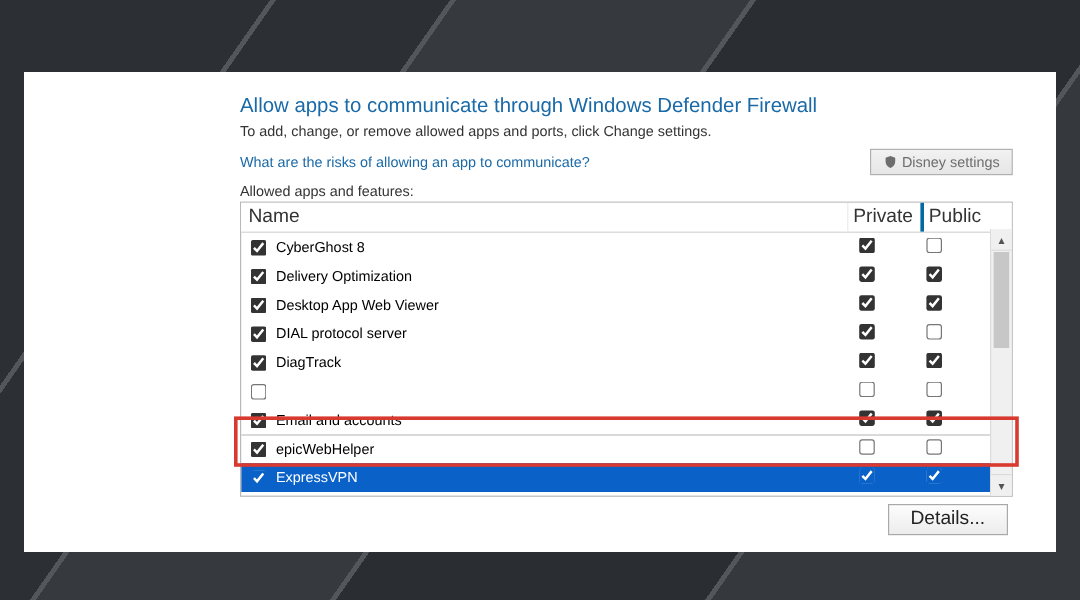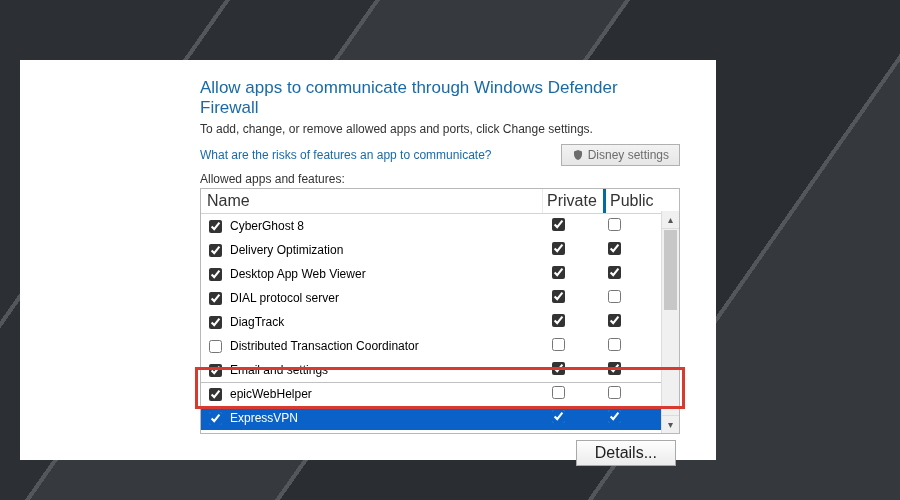--- a/index.html
+++ b/index.html
@@ -1,20 +1,20 @@
 <!DOCTYPE html>
 <html><head>
 <meta charset="utf-8">
 <style>
   html,body{margin:0;padding:0;width:900px;height:500px;overflow:hidden;font-family:"Segoe UI",Tahoma,Arial,sans-serif;font-size:12px;}
   
   .bg{width:900px;height:500px;background:
     linear-gradient(125deg,#2c2f34 0%,#2c2f34 18%,#53565a 18%,#53565a 18.4%,#2c2f34 18.4%,#2c2f34 30%,#53565a 30%,#53565a 30.4%,#363a3e 30.4%,#363a3e 50%,#53565a 50%,#53565a 50.4%,#2a2d31 50.4%,#2a2d31 75%,#53565a 75%,#53565a 75.4%,#35383c 75.4%);
     position:relative;}
-  .panel{position:absolute;left:20px;top:60px;width:696px;height:400px;background:#fff;}
+  .panel{position:absolute;left:20px;top:60px;width:860px;height:400px;background:#fff;}
   .inner{padding:18px 36px 0 180px;}
   h1.title{color:#1a6aa8;font-size:17px;font-weight:400;margin:0 0 4px 0;}
   .sub{color:#333;font-size:12px;margin:0 0 8px 0;}
   .link{color:#1a6aa8;font-size:12px;text-decoration:none;display:inline-block;}
   .topbar{display:flex;justify-content:space-between;align-items:center;margin-bottom:4px;}
   .change-btn{background:linear-gradient(#f2f2f2,#e6e6e6);border:1px solid #b0b0b0;color:#6d6d6d;padding:3px 10px;font-size:12px;display:flex;align-items:center;gap:4px;}
   .shield-ic{width:12px;height:12px;}
   .label-row{font-size:12px;color:#333;margin:6px 0 2px 0;}
   .listwrap{border:1px solid #b8b8b8;position:relative;}
   .list-head, .row{display:flex;align-items:center;}
@@ -43,21 +43,21 @@
 </style>
 </head>
 <body>
 
 <div class="bg">
   <div class="panel">
     <div class="inner">
       <h1 class="title">Allow apps to communicate through Windows Defender Firewall</h1>
       <p class="sub">To add, change, or remove allowed apps and ports, click Change settings.</p>
       <div class="topbar">
-        <a href="#" class="link">What are the risks of features an app to communicate?</a>
+        <a href="#" class="link">What are the risks of allowing an app to communicate?</a>
         <button class="change-btn">
           <svg class="shield-ic" viewBox="0 0 24 24">
               <path fill="#6d6d6d" d="M12 2l8 3v6c0 5-3.4 9.4-8 11-4.6-1.6-8-6-8-11V5l8-3z"></path>
             </svg>
           <span>Disney settings</span>
         </button>
       </div>
       <div class="label-row">Allowed apps and features:</div>
 
       <div class="listwrap" style="height:244px;">
@@ -105,29 +105,28 @@
               <div class="col-n">
                 <input type="checkbox" checked="" style="">
                 <span class="name-txt">DiagTrack</span>
               </div>
               <div class="col-p"><input type="checkbox" checked="" style=""></div>
               <div class="col-pub"><input type="checkbox" checked="" style=""></div>
             </div>
             <div class="row">
               <div class="col-n">
                 <input type="checkbox" style="">
-                <span class="name-txt">Distributed Transaction Coordinator</span>
               </div>
               <div class="col-p"><input type="checkbox" style=""></div>
               <div class="col-pub"><input type="checkbox" style=""></div>
             </div>
             <div class="row">
               <div class="col-n">
                 <input type="checkbox" checked="" style="">
-                <span class="name-txt">Email and settings</span>
+                <span class="name-txt">Email and accounts</span>
               </div>
               <div class="col-p"><input type="checkbox" checked="" style=""></div>
               <div class="col-pub"><input type="checkbox" checked="" style=""></div>
             </div>
             <div class="row cut">
               <div class="col-n">
                 <input type="checkbox" checked="" style="">
                 <span class="name-txt">epicWebHelper</span>
               </div>
               <div class="col-p"><input type="checkbox" style=""></div>

